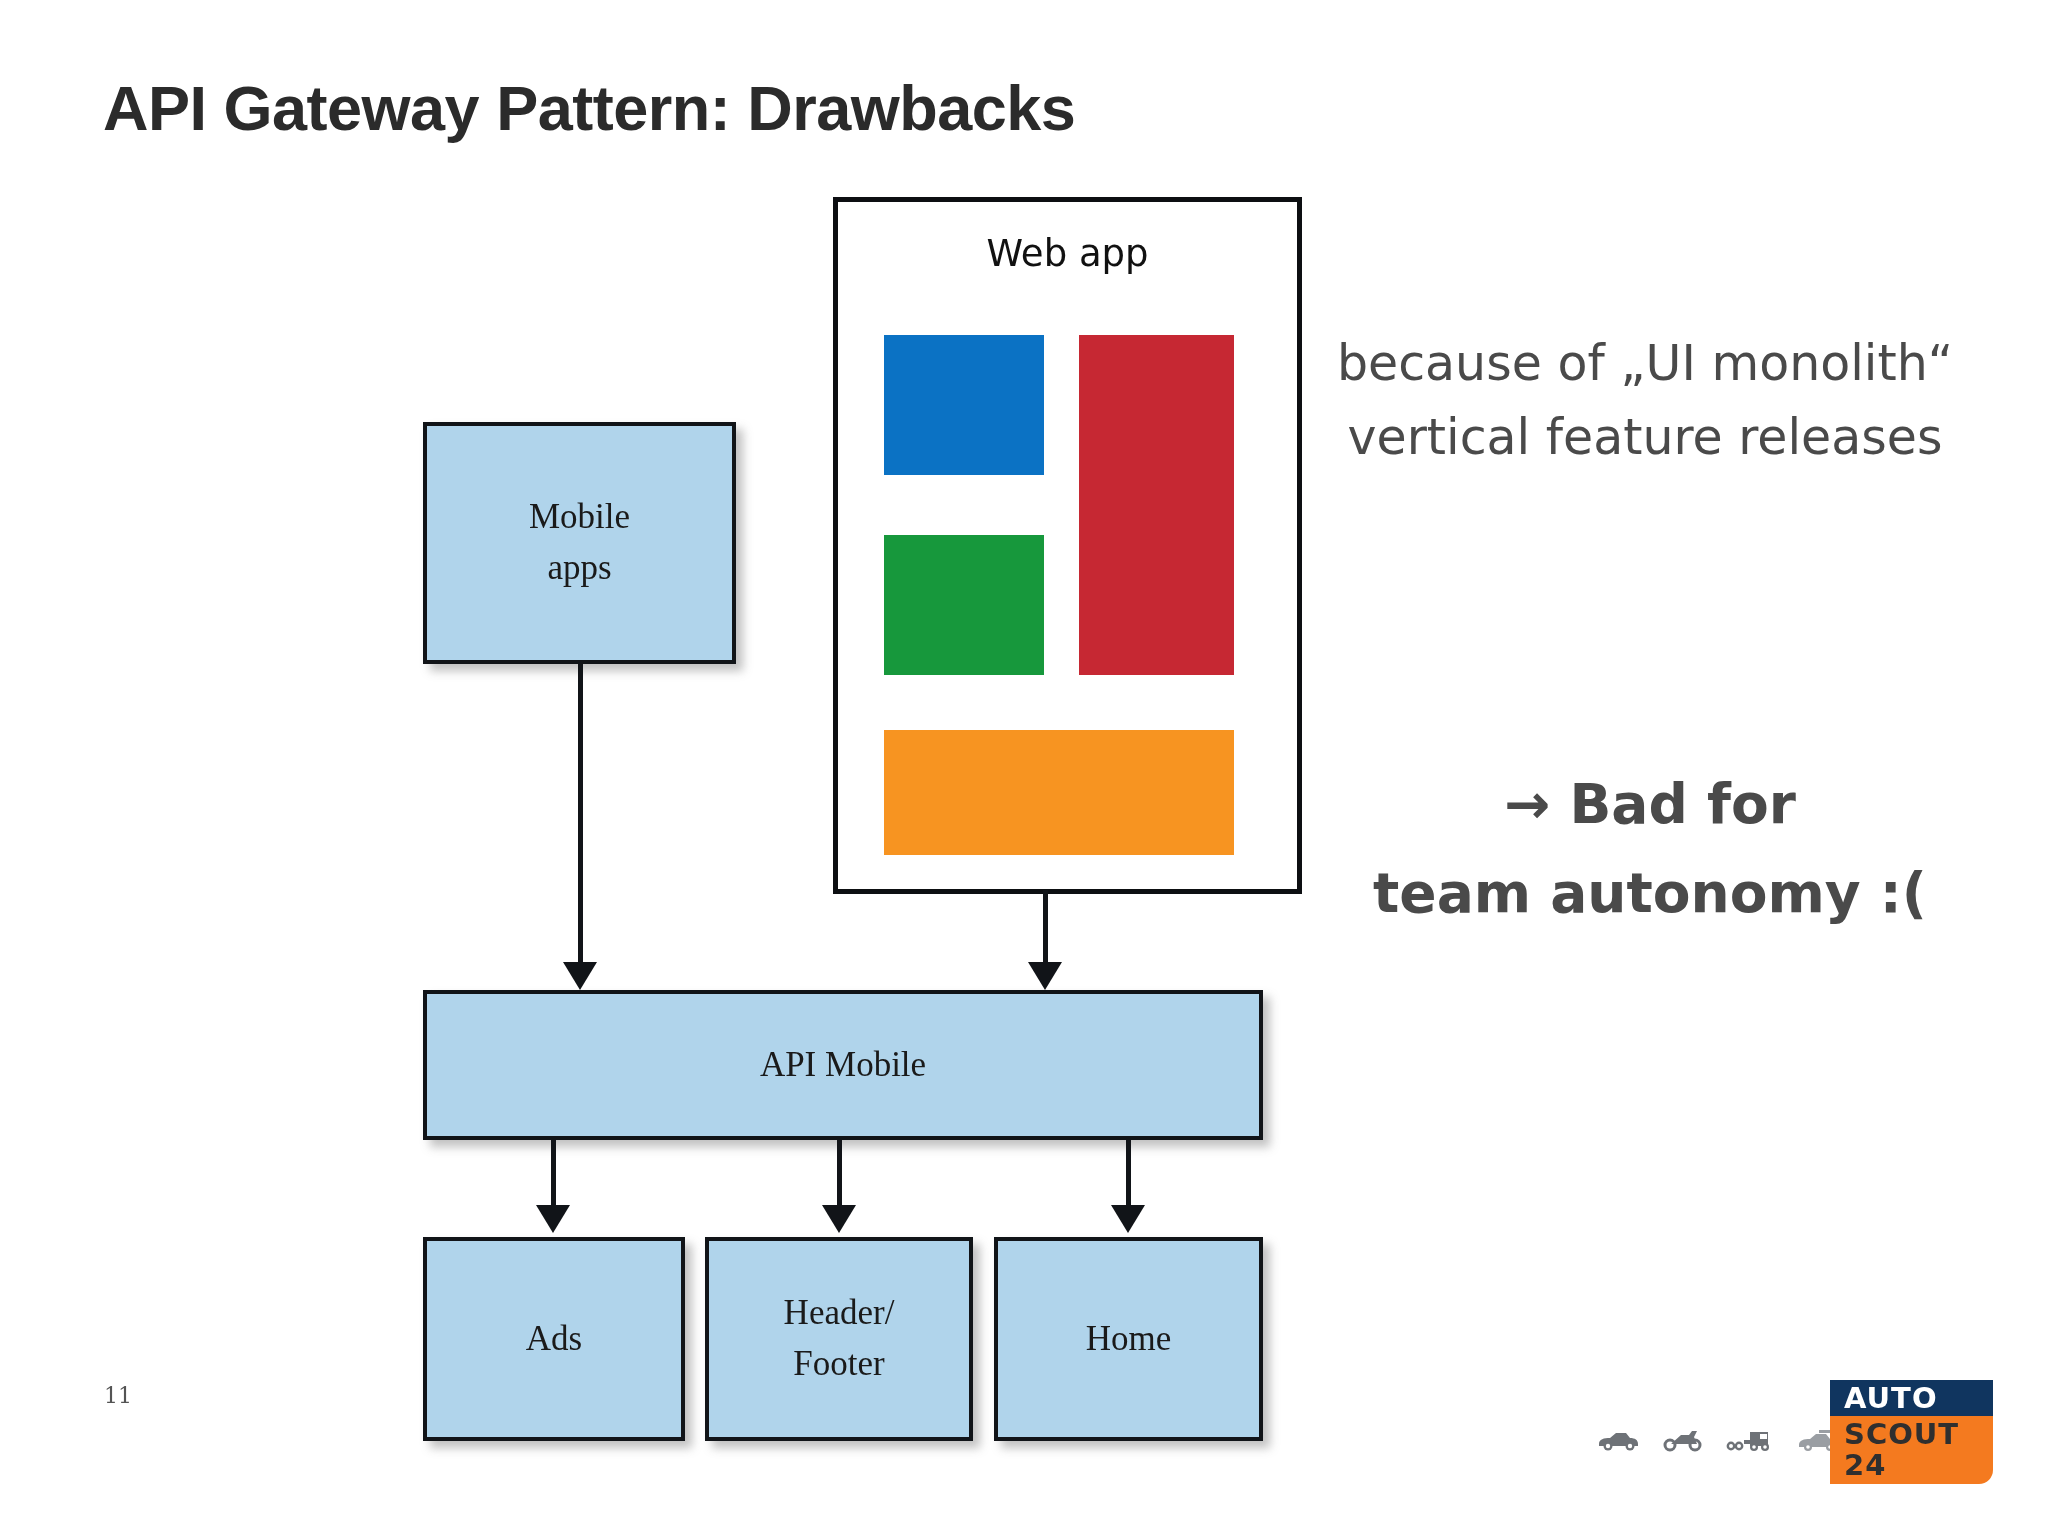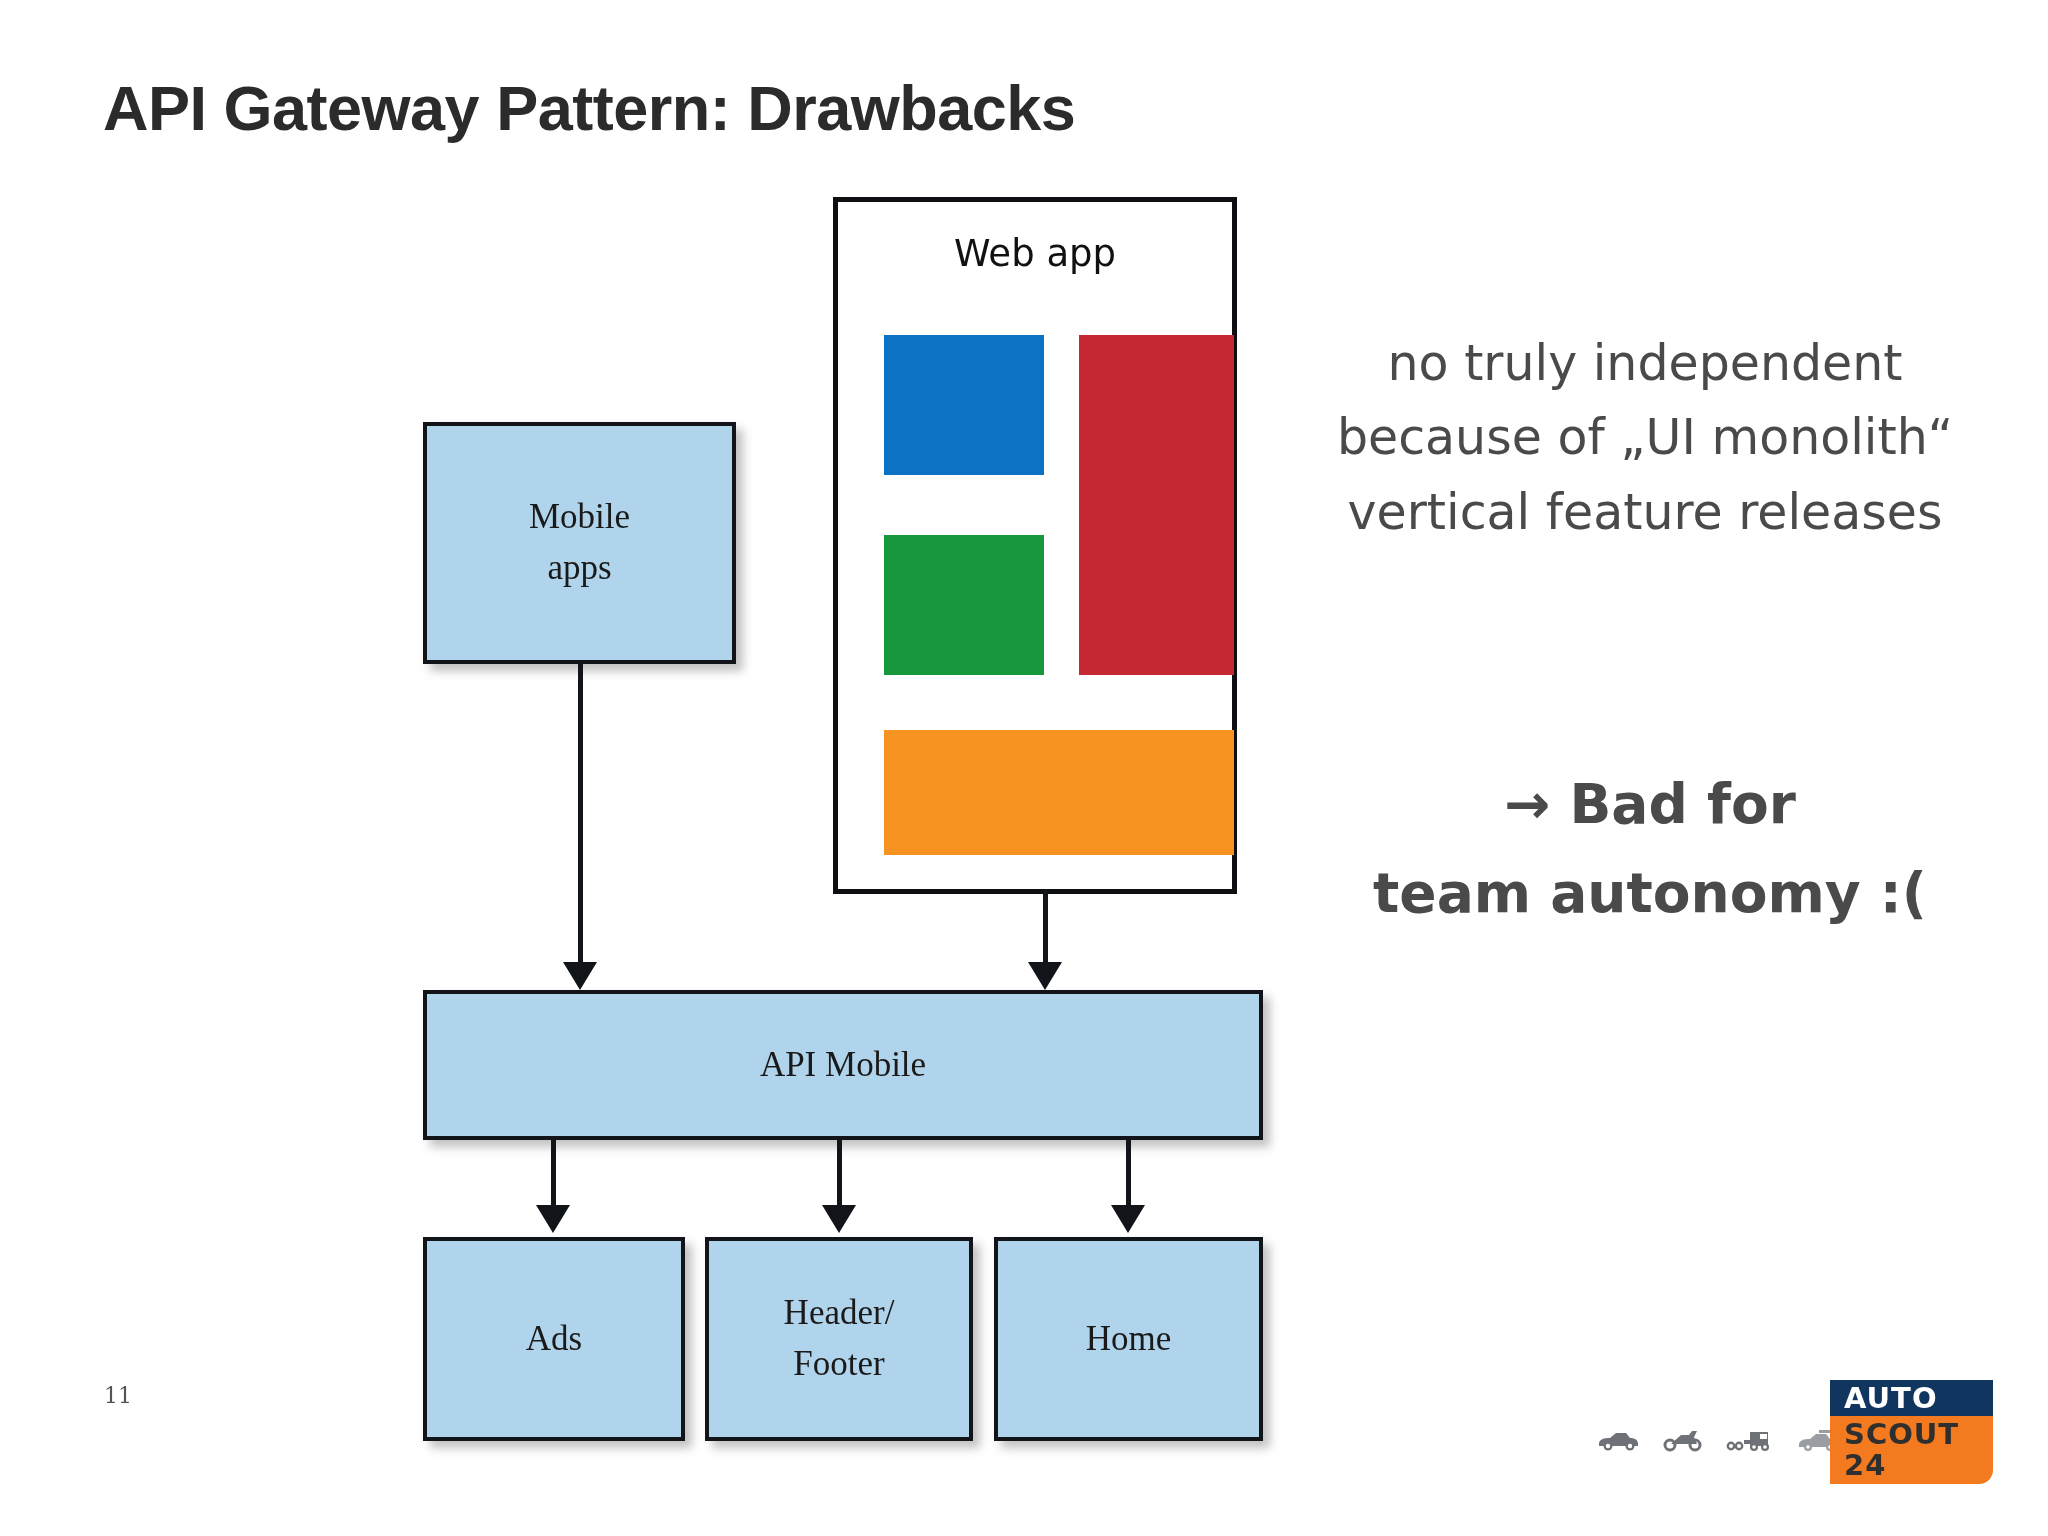--- a/index.html
+++ b/index.html
@@ -53,21 +53,21 @@
     width: 313px;
     height: 242px;
     flex-direction: column;
   }
 
   
   #box-web-app {
     position: absolute;
     left: 833px;
     top: 197px;
-    width: 404px;
+    width: 469px;
     height: 697px;
     background: #ffffff;
     border: 5px solid #0d0f12;
     box-sizing: border-box;
   }
   #web-app-label {
     position: absolute;
     left: 0;
     right: 0;
     top: 30px;
@@ -240,21 +240,20 @@
 </div>
 <div class="dbox" id="box-header-footer" style="background: rgb(176, 212, 235); border-color: rgb(17, 20, 24);">
   <span class="lbl">Header/</span>
   <span class="lbl">Footer</span>
 </div>
 <div class="dbox" id="box-home" style="background: rgb(176, 212, 235); border-color: rgb(17, 20, 24);">
   <span class="lbl">Home</span>
 </div>
 
 <div id="note-block">
-  <div>no truly independent</div>
   <div>because of „UI monolith“</div>
   <div>vertical feature releases</div>
 </div>
 
 <div id="conclusion-block">
   <div>
     <span id="conclusion-arrow">→</span>
     <span>Bad for</span>
   </div>
   <div>team autonomy :(</div>

